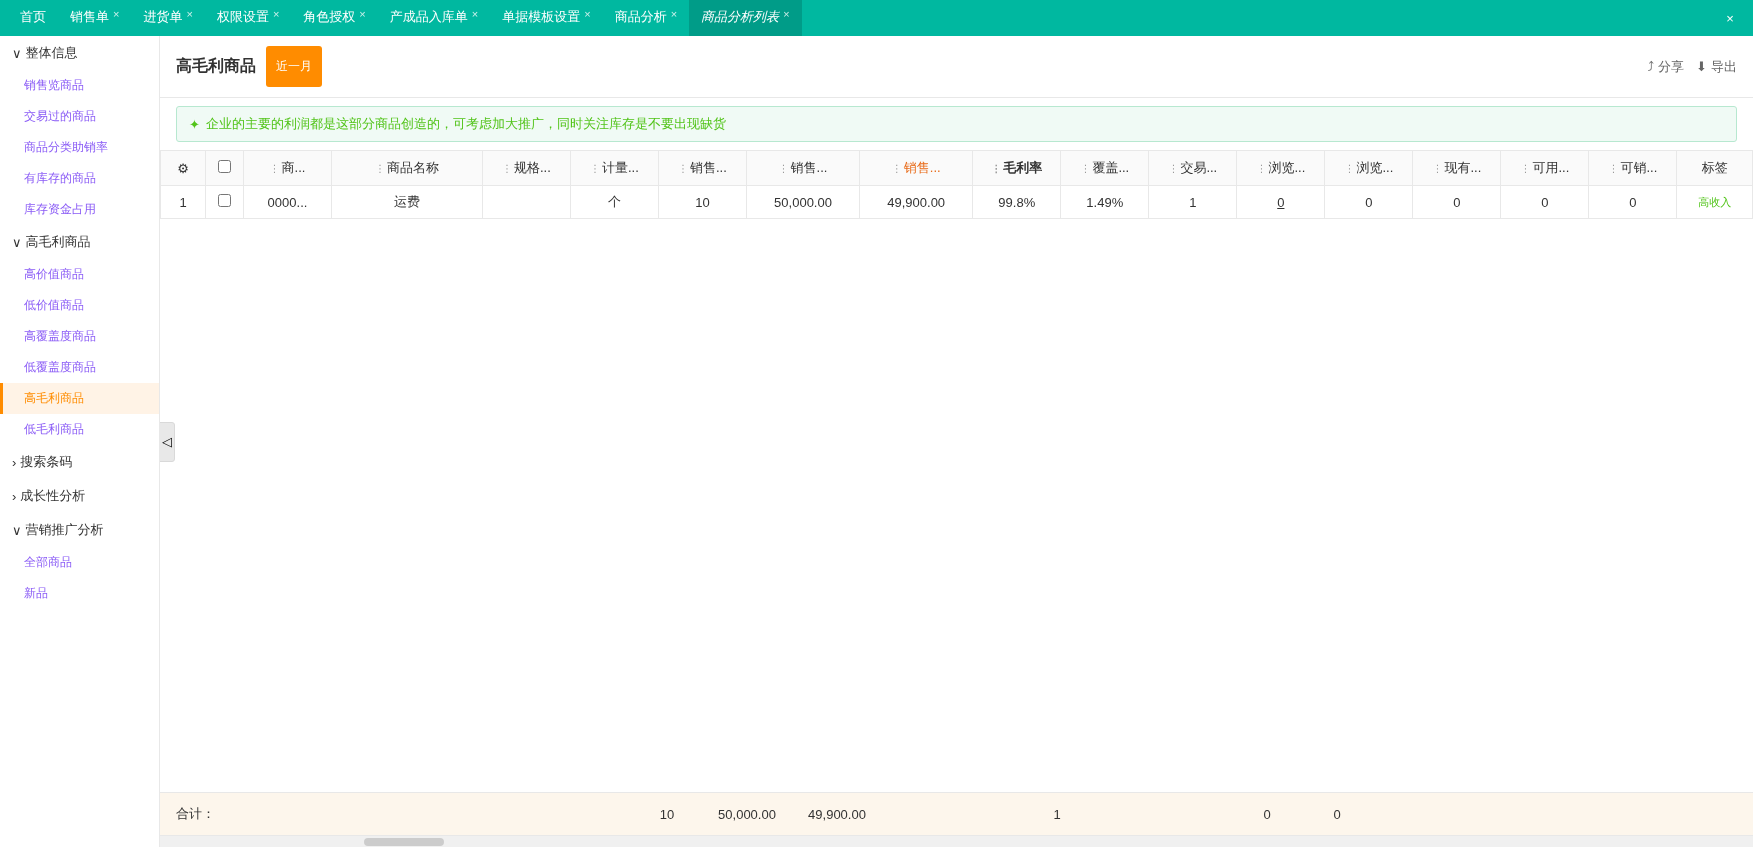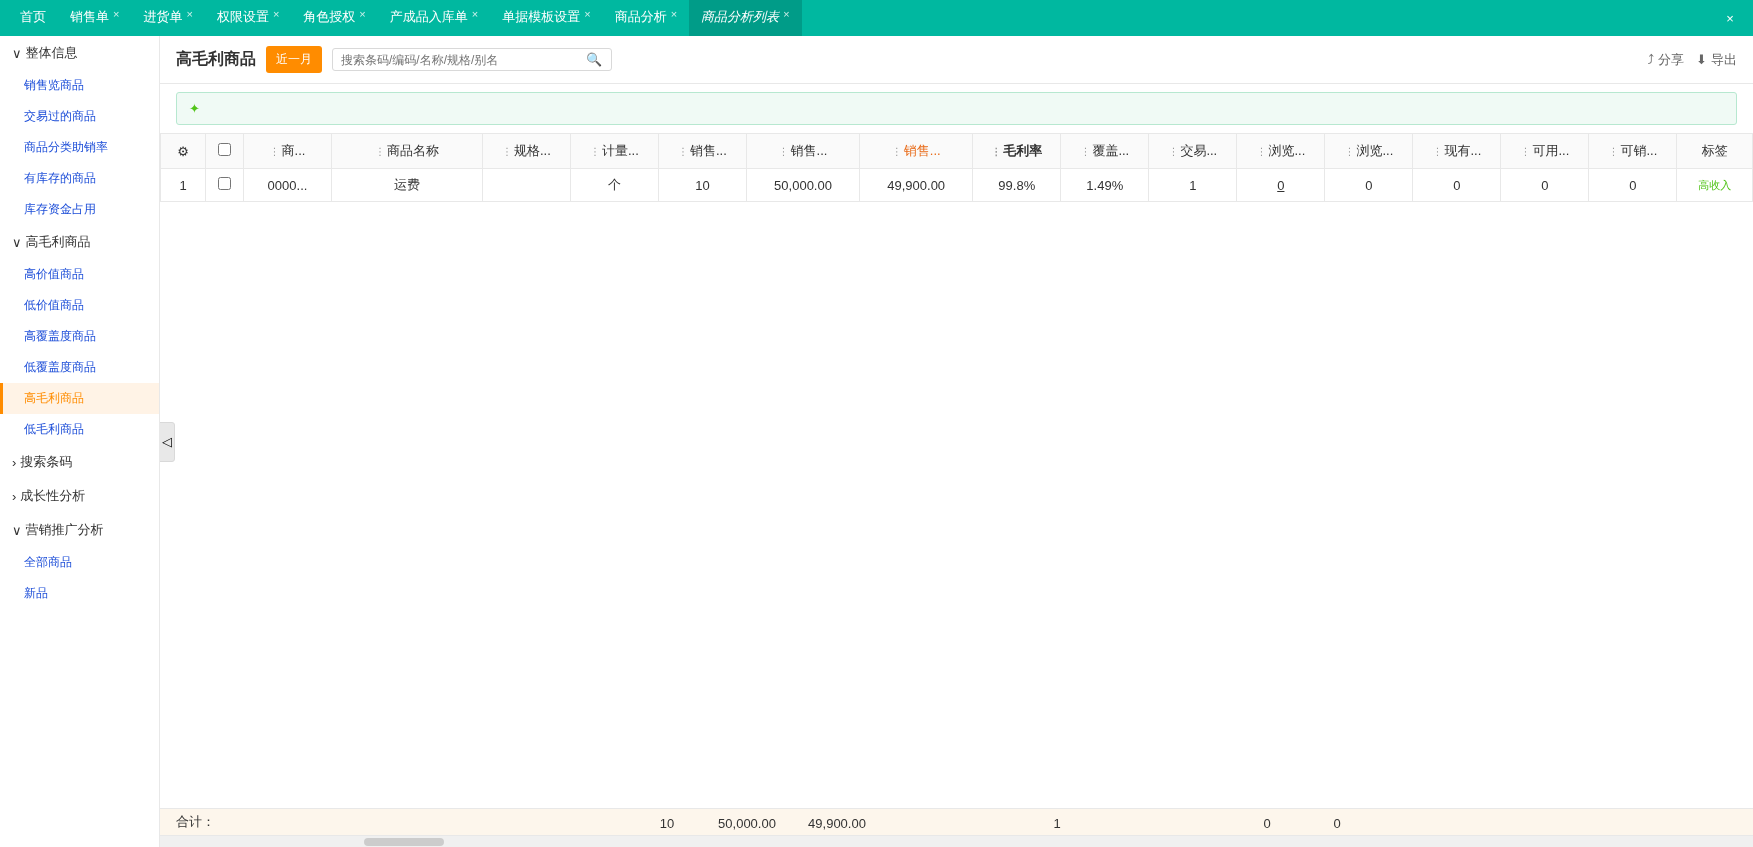--- a/index.html
+++ b/index.html
@@ -61,21 +61,21 @@
       font-size: 13px;
       color: #333;
       cursor: pointer;
       display: flex;
       align-items: center;
       gap: 4px;
     }
     .sidebar-item {
       padding: 7px 12px 7px 24px;
       font-size: 12px;
-      color: #1d4ed8;
+      color: #8b5cf6;
       cursor: pointer;
       white-space: nowrap;
     }
     .sidebar-item.active {
       background: #fff3e6;
       color: #ff8c00;
       border-left: 3px solid #ff8c00;
       padding-left: 21px;
     }
 
@@ -100,21 +100,21 @@
     .content-title {
       font-size: 16px;
       font-weight: bold;
       color: #333;
     }
     .filter-btn {
       background: #ff8c00;
       color: white;
       border: none;
       border-radius: 3px;
-      padding: 5px 10px;
+      padding: 12px 10px;
       cursor: pointer;
       font-size: 12px;
     }
     .search-box {
       display: flex;
       align-items: center;
       border: 1px solid #d9d9d9;
       border-radius: 3px;
       padding: 3px 8px;
       gap: 6px;
@@ -218,23 +218,23 @@
     .underline-link {
       text-decoration: underline;
       color: #333;
       cursor: pointer;
     }
 
     
     .table-footer {
       background: #fdf6ec;
       border-top: 1px solid #e8e8e8;
-      padding: 4px 16px;
-      display: flex;
-      align-items: flex-end;
+      padding: 12px 16px;
+      display: flex;
+      align-items: center;
       font-size: 12px;
       color: #333;
       flex-shrink: 0;
     }
     .footer-label {
       width: 60px;
     }
     .footer-values {
       display: flex;
       gap: 0;
@@ -348,38 +348,35 @@
     <div class="sidebar-item">新品</div>
   </div>
 
   <div class="content-area">
 
     <div class="collapse-btn">◁</div>
 
     <div class="content-header">
       <span class="content-title">高毛利商品</span>
       <button class="filter-btn">近一月</button>
-      <div class="search-box">
-        <input type="text" placeholder="搜索条码/编码/名称/规格/别名" style="">
-        <span style="cursor:pointer;color:#999;">🔍</span>
-      </div>
       <div class="header-actions">
         <button class="action-btn">
           <span>⤴</span>
           <span>分享</span>
         </button>
         <button class="action-btn">
           <span>⬇</span>
           <span>导出</span>
         </button>
       </div>
     </div>
 
     <div class="info-banner">
       <span>✦</span>
+      <span>企业的主要的利润都是这部分商品创造的，可考虑加大推广，同时关注库存是不要出现缺货</span>
     </div>
 
     <div class="table-container">
       <table>
         <thead>
           <tr>
             <th style="width:36px;">
               <span style="cursor:pointer;">⚙</span>
             </th>
             <th style="width:30px;">

